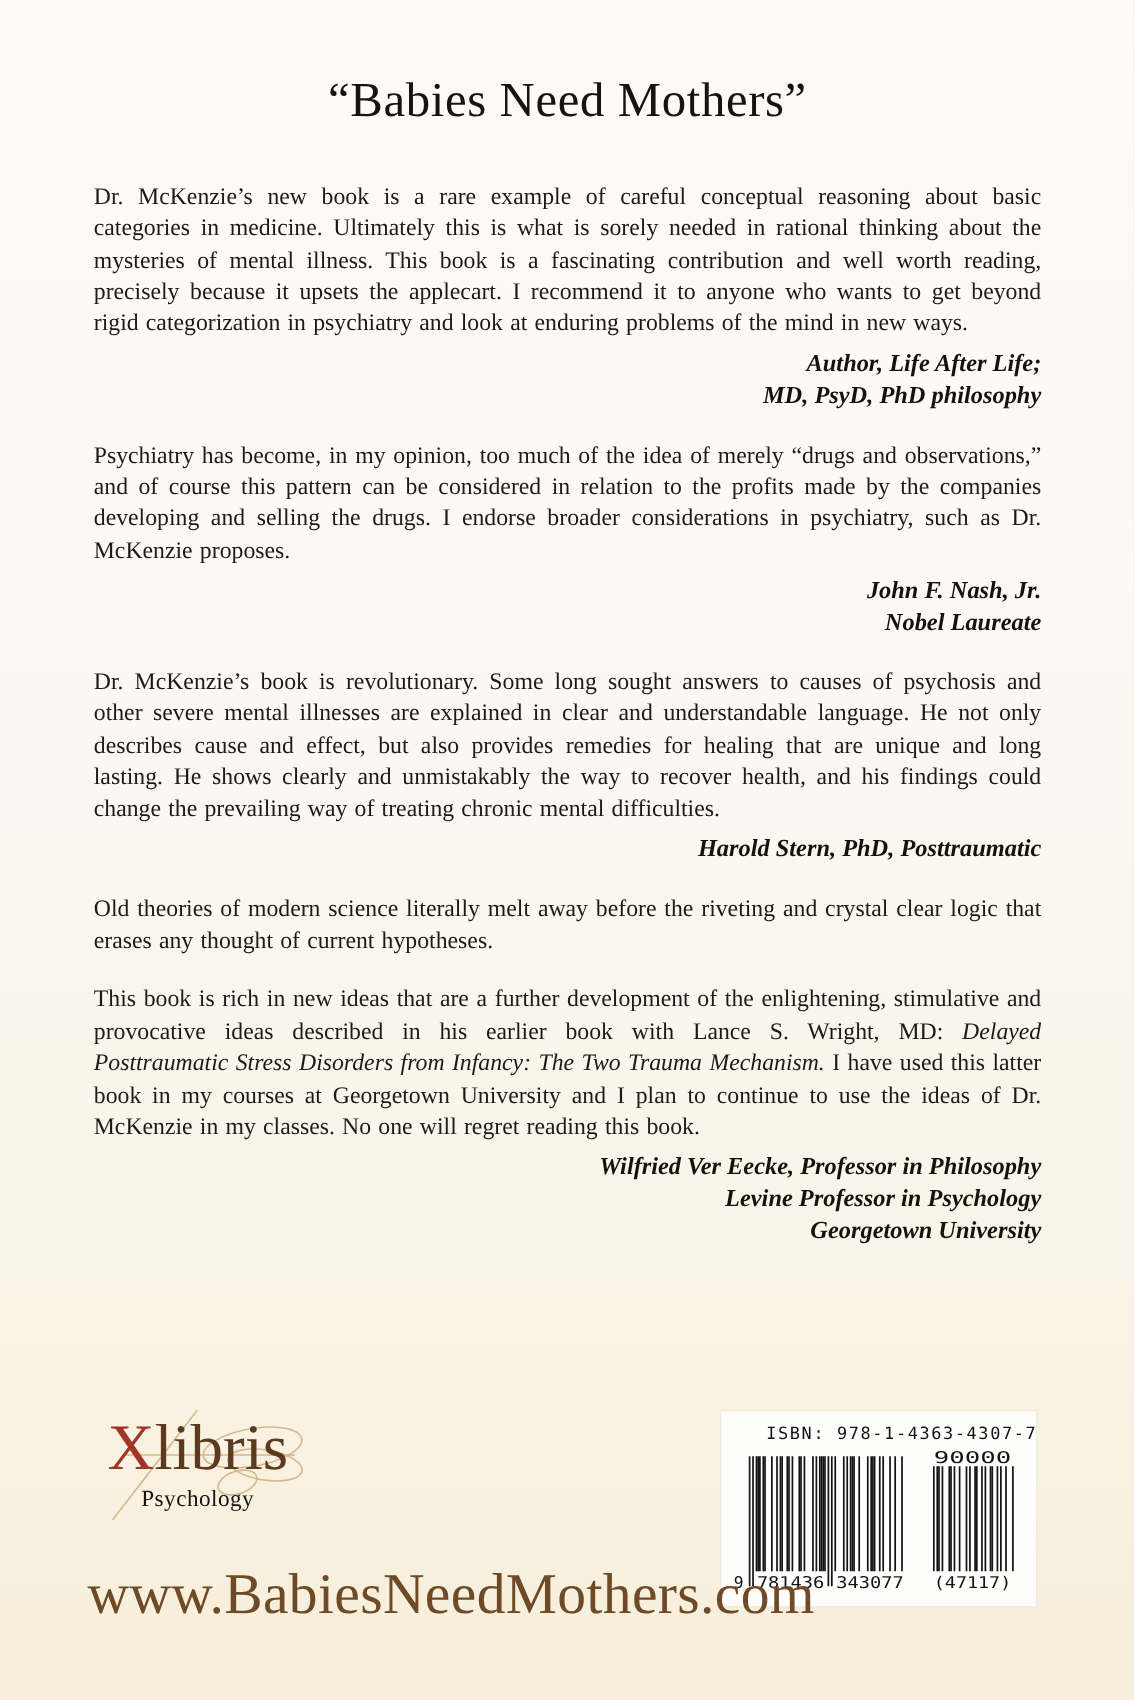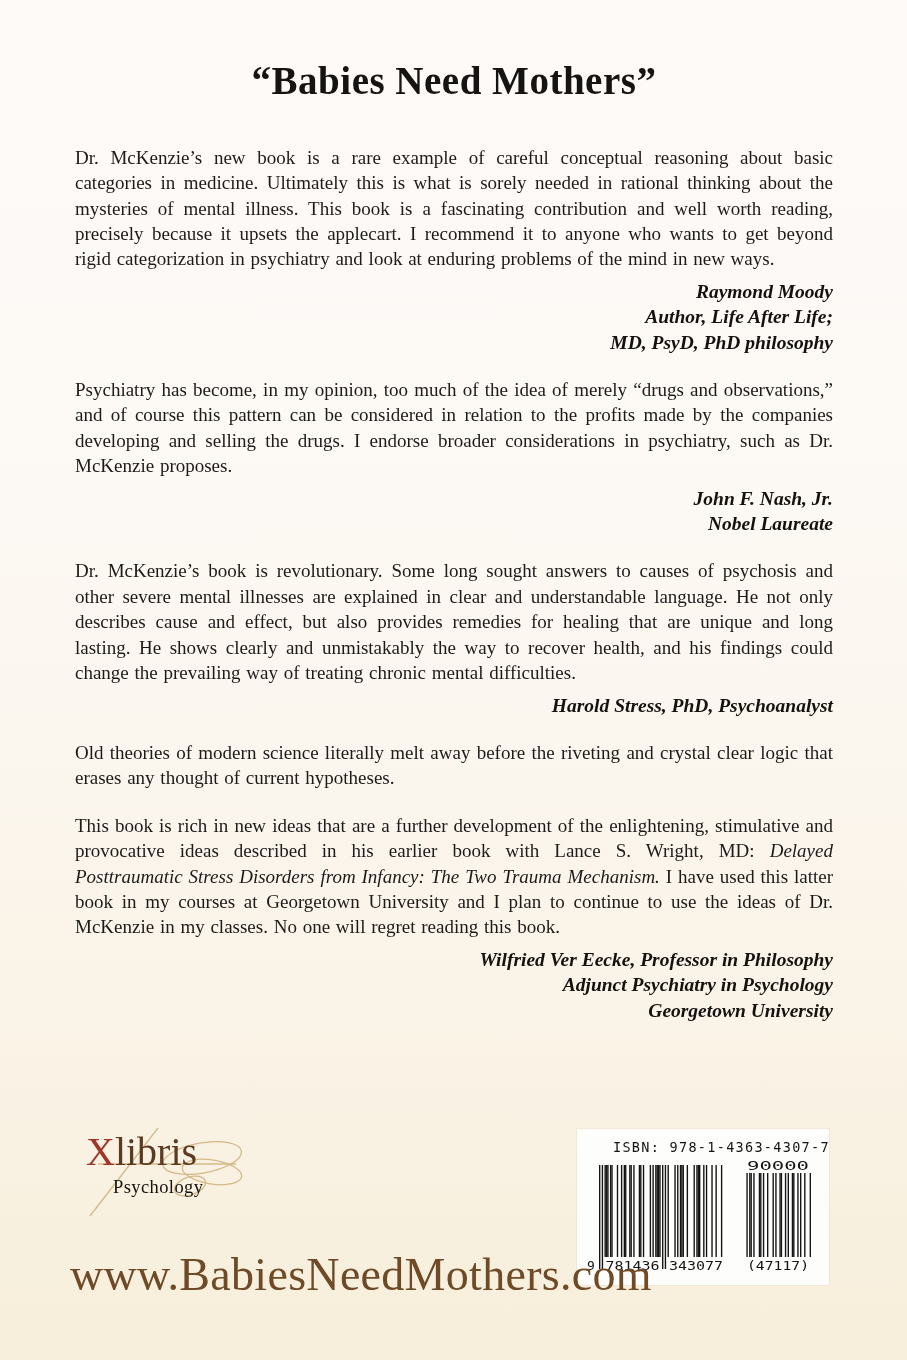--- a/index.html
+++ b/index.html
@@ -17,21 +17,21 @@
   .content {
     position: absolute;
     left: 75px;
     top: 58px;
     width: 758px;
   }
   .title {
     margin: 0 0 40px 0;
     font-size: 39px;
     line-height: 1.2;
-    font-weight: 700;
+    font-weight: 400;
     text-align: center;
     letter-spacing: 0.5px;
     color: #161412;
   }
   .quote-block { margin-bottom: 22px; }
   .quote-text {
     margin: 0;
     font-size: 19px;
     line-height: 25.4px;
     text-align: justify;
@@ -53,21 +53,21 @@
     left: 86px;
     top: 1120px;
     width: 180px;
     height: 115px;
   }
   .logo-swirls { position: absolute; left: 0; top: 0; }
   .logo-text {
     position: relative;
     margin: 0;
     padding-top: 10px;
-    font-size: 40px;
+    font-size: 52px;
     line-height: 1.1;
     font-weight: 400;
     letter-spacing: 0px;
   }
   .logo-x { color: #a03528; }
   .logo-rest { color: #5c3a20; }
   .logo-sub {
     position: relative;
     margin-top: 3px;
     padding-left: 27px;
@@ -117,50 +117,49 @@
 
 <div class="page">
 
   <div class="content">
 
     <h1 class="title">“Babies Need Mothers”</h1>
 
     <div class="quote-block">
       <p class="quote-text">Dr. McKenzie’s new book is a rare example of careful conceptual reasoning about basic categories in medicine. Ultimately this is what is sorely needed in rational thinking about the mysteries of mental illness. This book is a fascinating contribution and well worth reading, precisely because it upsets the applecart. I recommend it to anyone who wants to get beyond rigid categorization in psychiatry and look at enduring problems of the mind in new ways.</p>
       <div class="attribution">
-        <div>Raymond Moody</div>
         <div>Author, Life After Life;</div>
         <div>MD, PsyD, PhD philosophy</div>
       </div>
     </div>
 
     <div class="quote-block">
       <p class="quote-text">Psychiatry has become, in my opinion, too much of the idea of merely “drugs and observations,” and of course this pattern can be considered in relation to the profits made by the companies developing and selling the drugs. I endorse broader considerations in psychiatry, such as Dr. McKenzie proposes.</p>
       <div class="attribution">
         <div>John F. Nash, Jr.</div>
         <div>Nobel Laureate</div>
       </div>
     </div>
 
     <div class="quote-block">
       <p class="quote-text">Dr. McKenzie’s book is revolutionary. Some long sought answers to causes of psychosis and other severe mental illnesses are explained in clear and understandable language. He not only describes cause and effect, but also provides remedies for healing that are unique and long lasting. He shows clearly and unmistakably the way to recover health, and his findings could change the prevailing way of treating chronic mental difficulties.</p>
       <div class="attribution">
-        <div>Harold Stress, PhD, Psychoanalyst</div>
+        <div>Harold Stern, PhD, Posttraumatic</div>
       </div>
     </div>
 
     <div class="quote-block">
       <p class="quote-text">Old theories of modern science literally melt away before the riveting and crystal clear logic that erases any thought of current hypotheses.</p>
     </div>
 
     <div class="quote-block">
       <p class="quote-text"><span>This book is rich in new ideas that are a further development of the enlightening, stimulative and provocative ideas described in his earlier book with Lance S. Wright, MD: </span><span class="italic-part">Delayed Posttraumatic Stress Disorders from Infancy: The Two Trauma Mechanism.</span><span> I have used this latter book in my courses at Georgetown University and I plan to continue to use the ideas of Dr. McKenzie in my classes. No one will regret reading this book.</span></p>
       <div class="attribution">
         <div>Wilfried Ver Eecke, Professor in Philosophy</div>
-        <div>Adjunct Psychiatry in Psychology</div>
+        <div>Levine Professor in Psychology</div>
         <div>Georgetown University</div>
       </div>
     </div>
 
   </div>
 
   <div class="logo-block">
     <svg class="logo-swirls" width="180" height="115" viewBox="0 0 180 115">
       <g fill="none" stroke="#cdb07a" stroke-width="1.3" opacity="0.85">
         <line x1="4" y1="96" x2="72" y2="8"></line>

